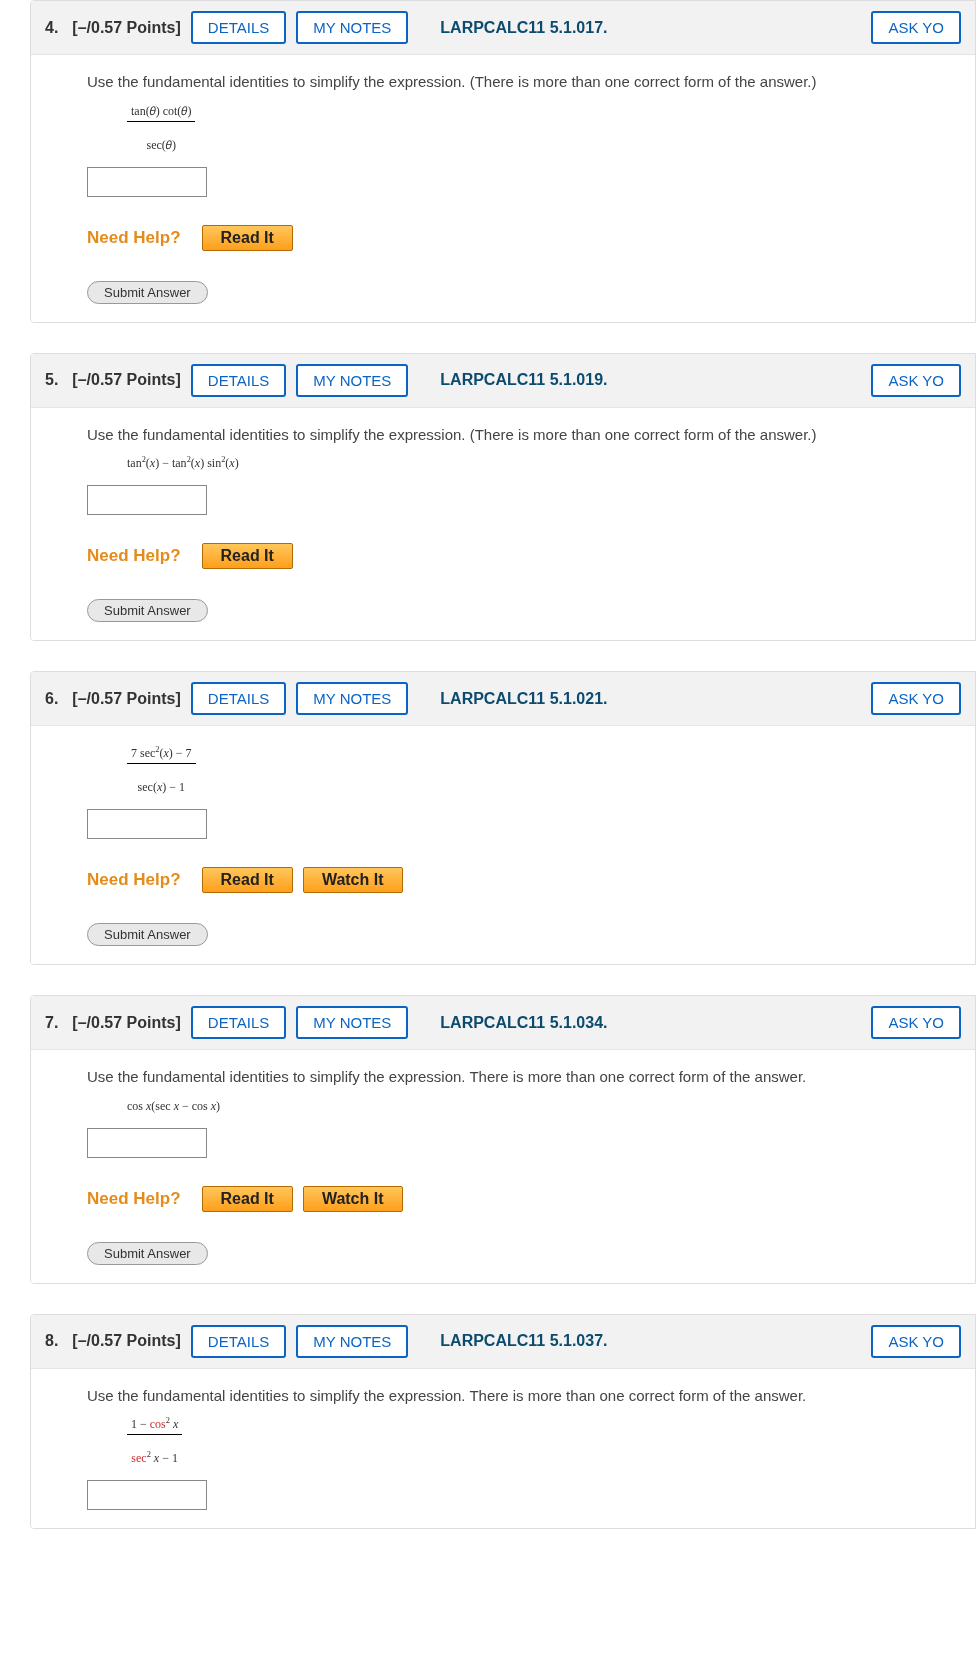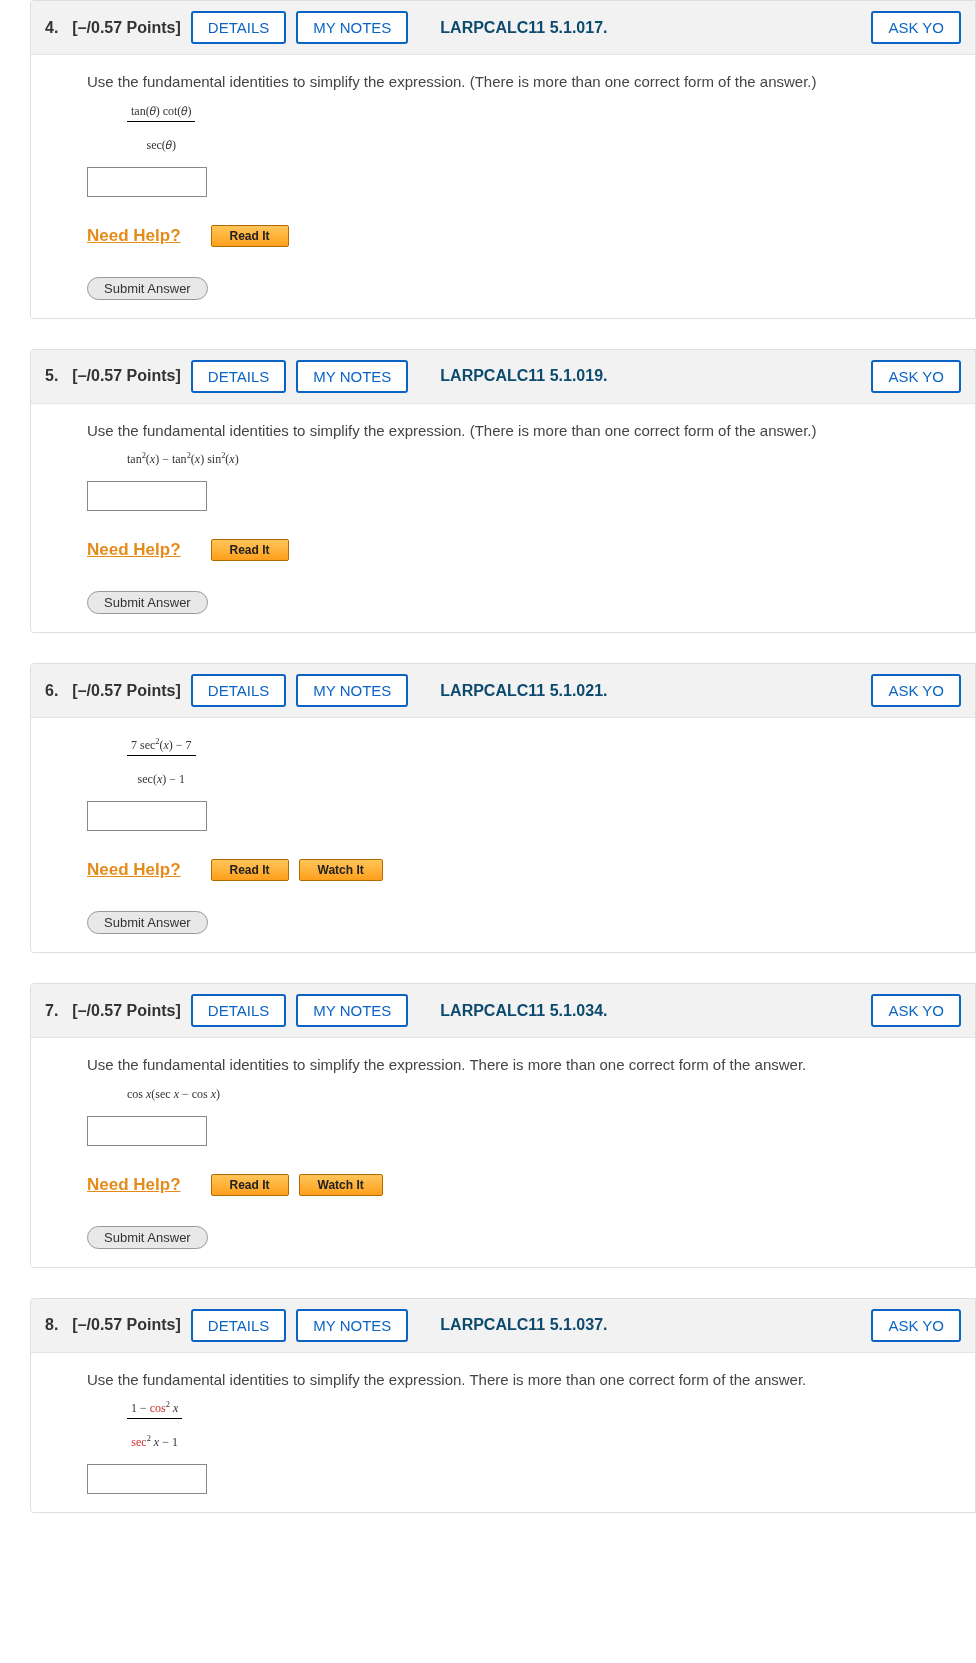--- a/index.html
+++ b/index.html
@@ -91,28 +91,27 @@
   .needhelp-row {
     margin-top: 28px;
     display: flex;
     align-items: center;
     gap: 10px;
   }
   .needhelp {
     color: #e58b1a;
     font-weight: bold;
     font-size: 17px;
-    margin-right: 20px;
-    text-decoration: underline;
+    margin-right: 11px;
   }
   .helpbtn {
     background: linear-gradient(#ffc65a, #ff9f1c);
     border: 1px solid #b36b00;
     padding: 3px 18px;
-    font-size: 12px;
+    font-size: 16px;
     font-weight: bold;
     color: #222;
     cursor: pointer;
     border-radius: 2px;
   }
   .submit-row {
     margin-top: 30px;
   }
   .submit {
     background: #e8e8e8;

